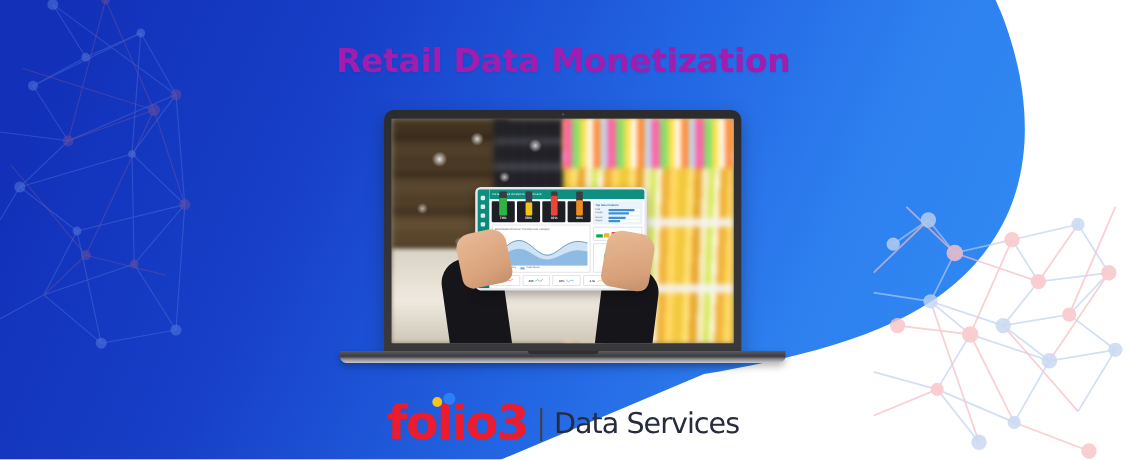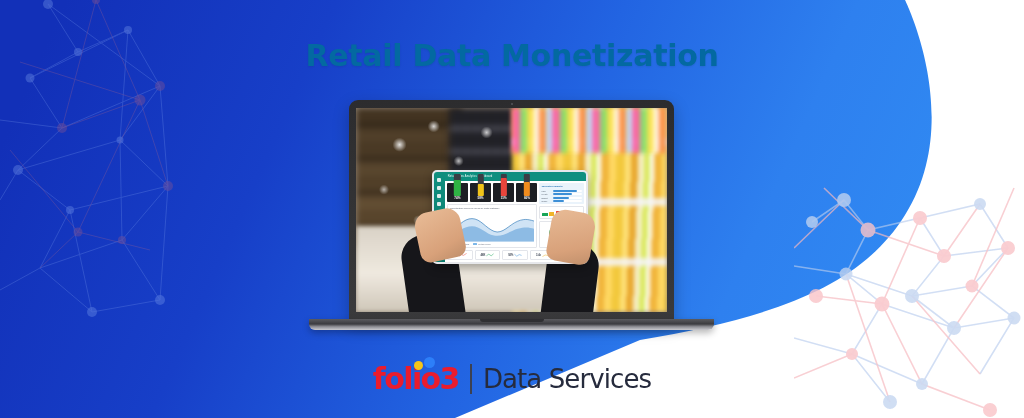--- a/index.html
+++ b/index.html
@@ -43,21 +43,21 @@
   .net-left  { left: 0;   top: 0;  width: 215px; height: 340px; opacity: .55; }
   .net-right { right: 0;  bottom: 0; width: 230px; height: 240px; opacity: .85; }
 
   
   #title {
     position: absolute;
     left: 0;
     top: 38px;
     width: 1024px;
     text-align: center;
-    color: #0369a1;
+    color: #a21caf;
     font-size: 30px;
     font-weight: bold;
     letter-spacing: -0.3px;
     font-family: "DejaVu Sans", "Liberation Sans", sans-serif;
     text-shadow: 0 1px 2px rgba(0,0,0,0.08);
   }
 
   
   #laptop {
     position: absolute;
@@ -292,21 +292,21 @@
     top: 364px;
     width: 1024px;
     display: flex;
     align-items: center;
     justify-content: center;
     gap: 11px;
   }
   .logo-mark { position: relative; display: inline-block; }
   .logo-word {
     font-family: "DejaVu Sans", "Liberation Sans", sans-serif;
-    font-size: 30px;
+    font-size: 43px;
     font-weight: bold;
     color: #ea1c2d;
     letter-spacing: -1.6px;
     line-height: 1;
   }
   .dot-y, .dot-b { position: absolute; border-radius: 50%; }
   .dot-y { width: 9px;  height: 9px;  background: #f5c518; left: 41px; top: -3px; }
   .dot-b { width: 11px; height: 11px; background: #2d7ff9; left: 51px; top: -7px; }
   .logo-divider { width: 2px; height: 30px; background: #3c4152; }
   .logo-sub {

